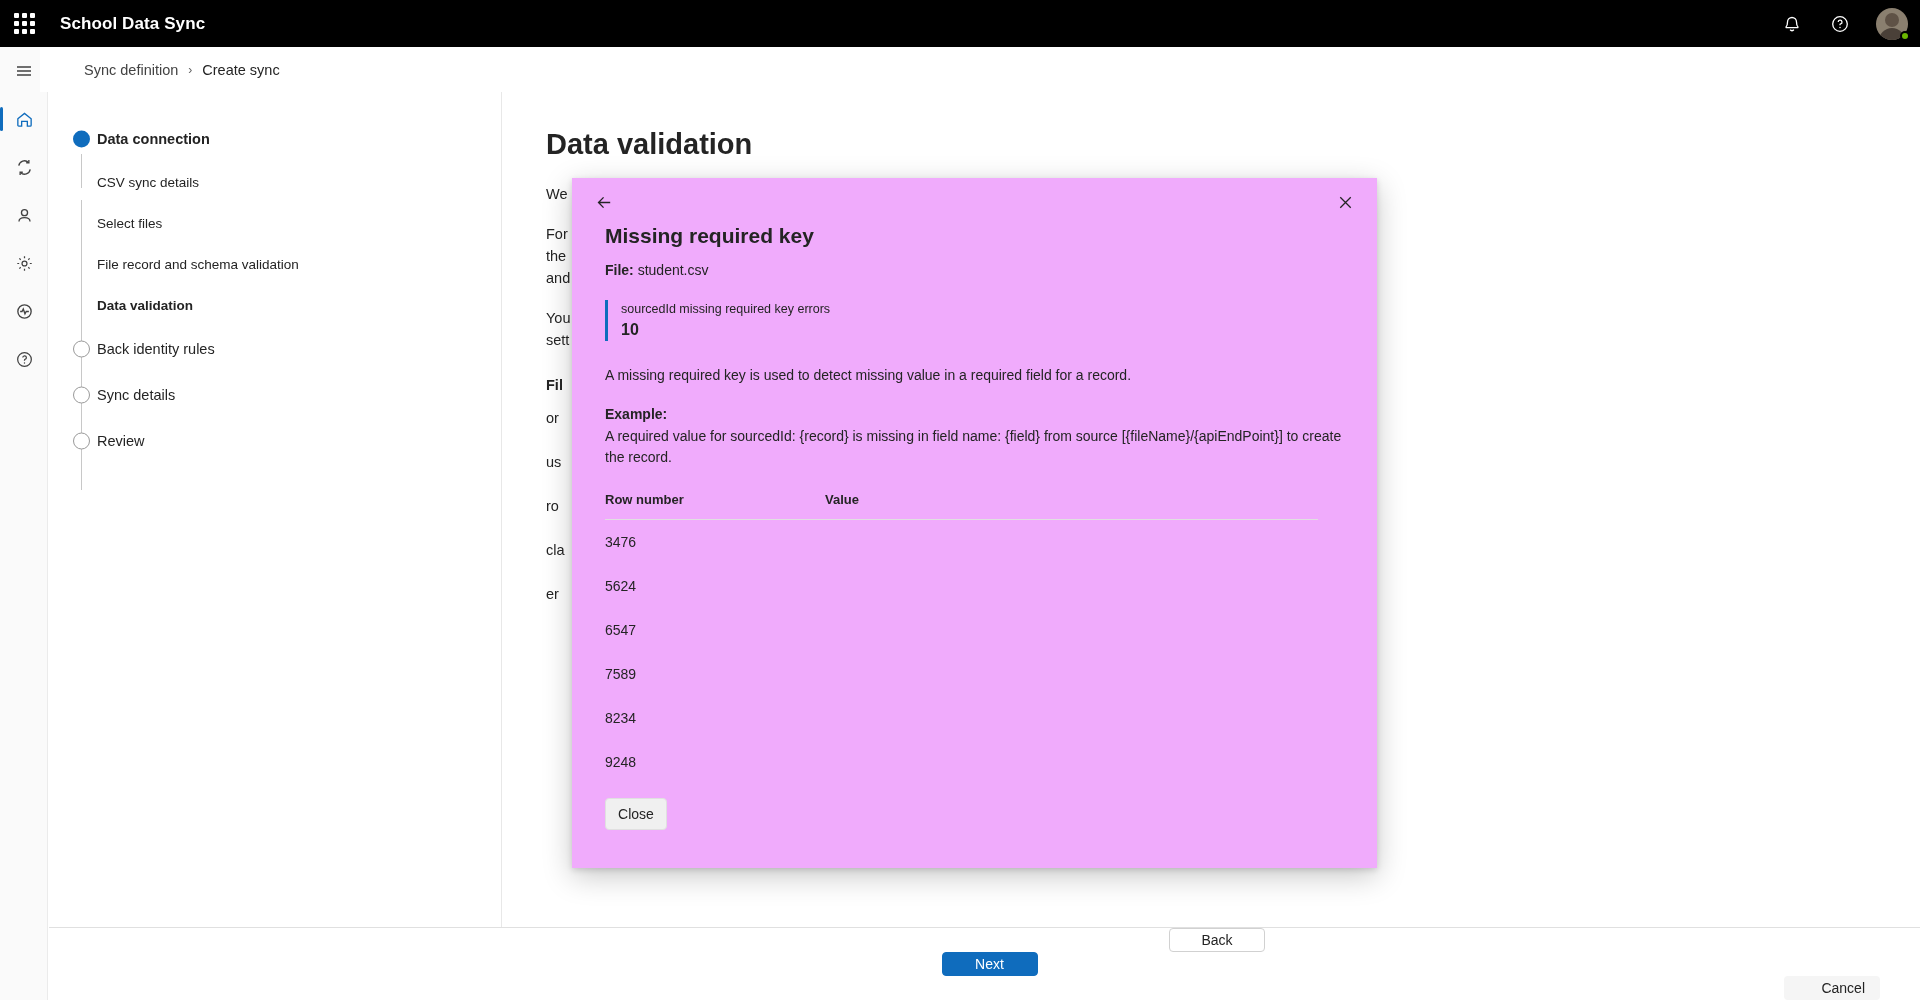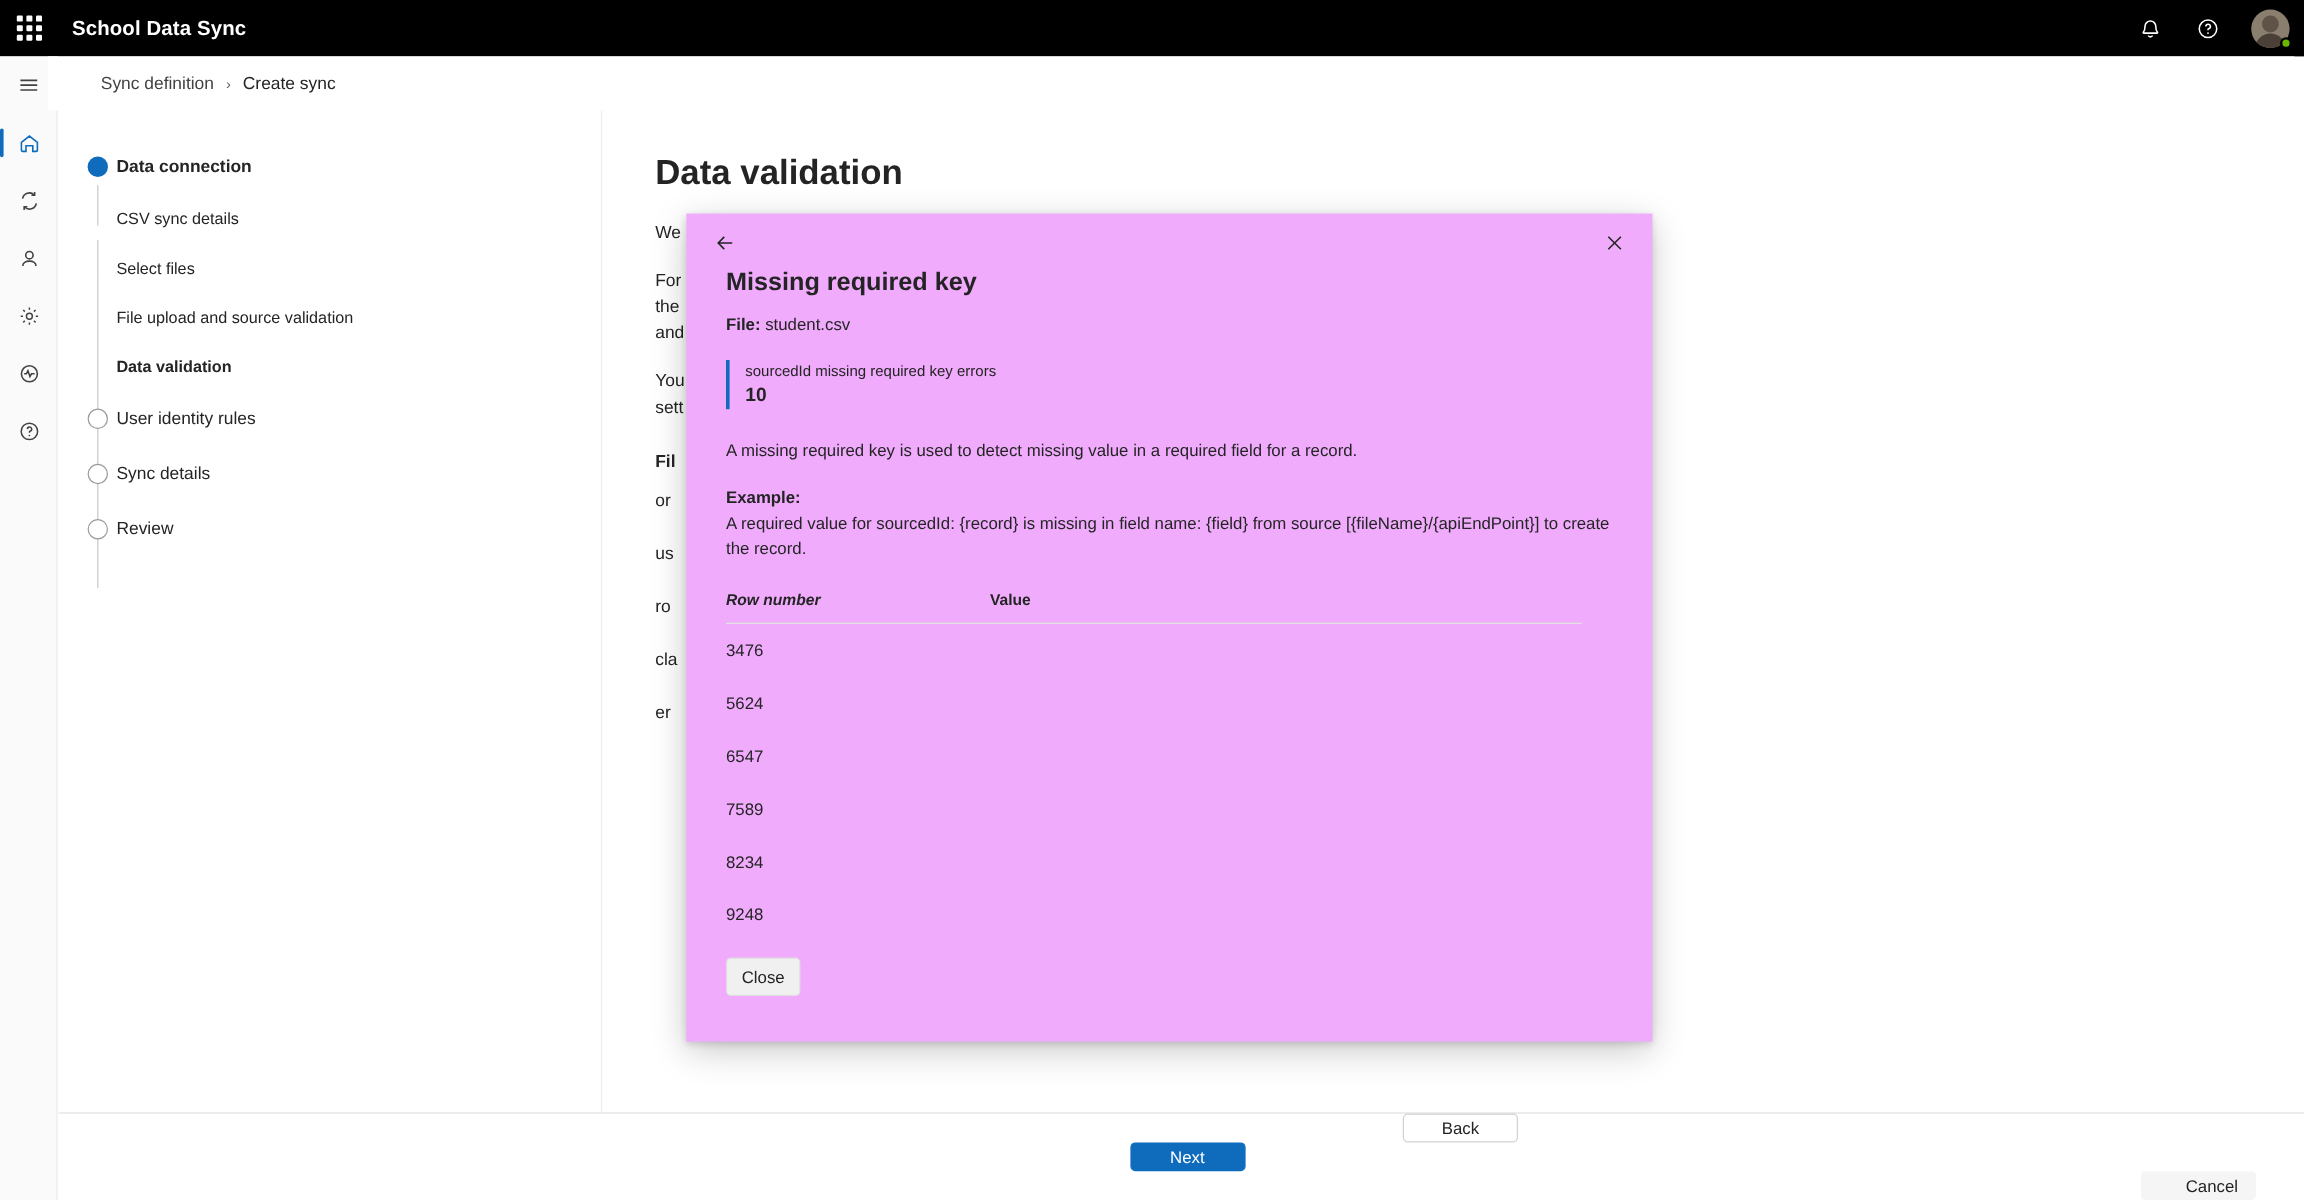--- a/index.html
+++ b/index.html
@@ -226,21 +226,21 @@
   .modal-example-h { font-size: 14px; font-weight: 700; margin: 0 0 4px 0; }
   .modal-example { font-size: 14px; line-height: 21px; color: #242424; margin: 0 0 24px 0; }
   table.errors {
     width: 713px; border-collapse: collapse;
   }
   table.errors th {
     text-align: left; font-size: 13px; font-weight: 700;
     padding: 0 0 12px 0; color: #242424;
     border-bottom: 1px solid #e0e0e0;
   }
-  table.errors th.col-row { width: 220px; font-style: italic; }
+  table.errors th.col-row { width: 220px; }
   table.errors td {
     font-size: 14px; padding: 14px 0 14px 0; color: #242424;
   }
   .modal-footer { padding: 14px 33px 0 33px; }
   .btn-close-modal {
     height: 32px; min-width: 62px;
     background: #f0f0f0; border: 1px solid #e0e0e0; border-radius: 4px;
     font-size: 14px; font-family: inherit; cursor: pointer; color: #242424;
   }
 </style>
@@ -358,33 +358,33 @@
       <span>CSV sync details</span>
     </div>
 
     <div class="step sub">
       <span class="bullet"><span class="dot-sm"></span></span>
       <span>Select files</span>
     </div>
 
     <div class="step sub">
       <span class="bullet"><span class="dot-sm"></span></span>
-      <span>File upload and source validation</span>
+      <span>File record and schema validation</span>
     </div>
 
     <div class="step sub bold">
       <span class="bullet"><span class="dot-sm"></span></span>
       <span>Data validation</span>
     </div>
 
     <div class="step">
       <span class="bullet">
           <span class="dot-lg hollow"></span>
         </span>
-      <span>User identity rules</span>
+      <span>Back identity rules</span>
     </div>
 
     <div class="step">
       <span class="bullet">
           <span class="dot-lg hollow"></span>
         </span>
       <span>Sync details</span>
     </div>
 
     <div class="step">

